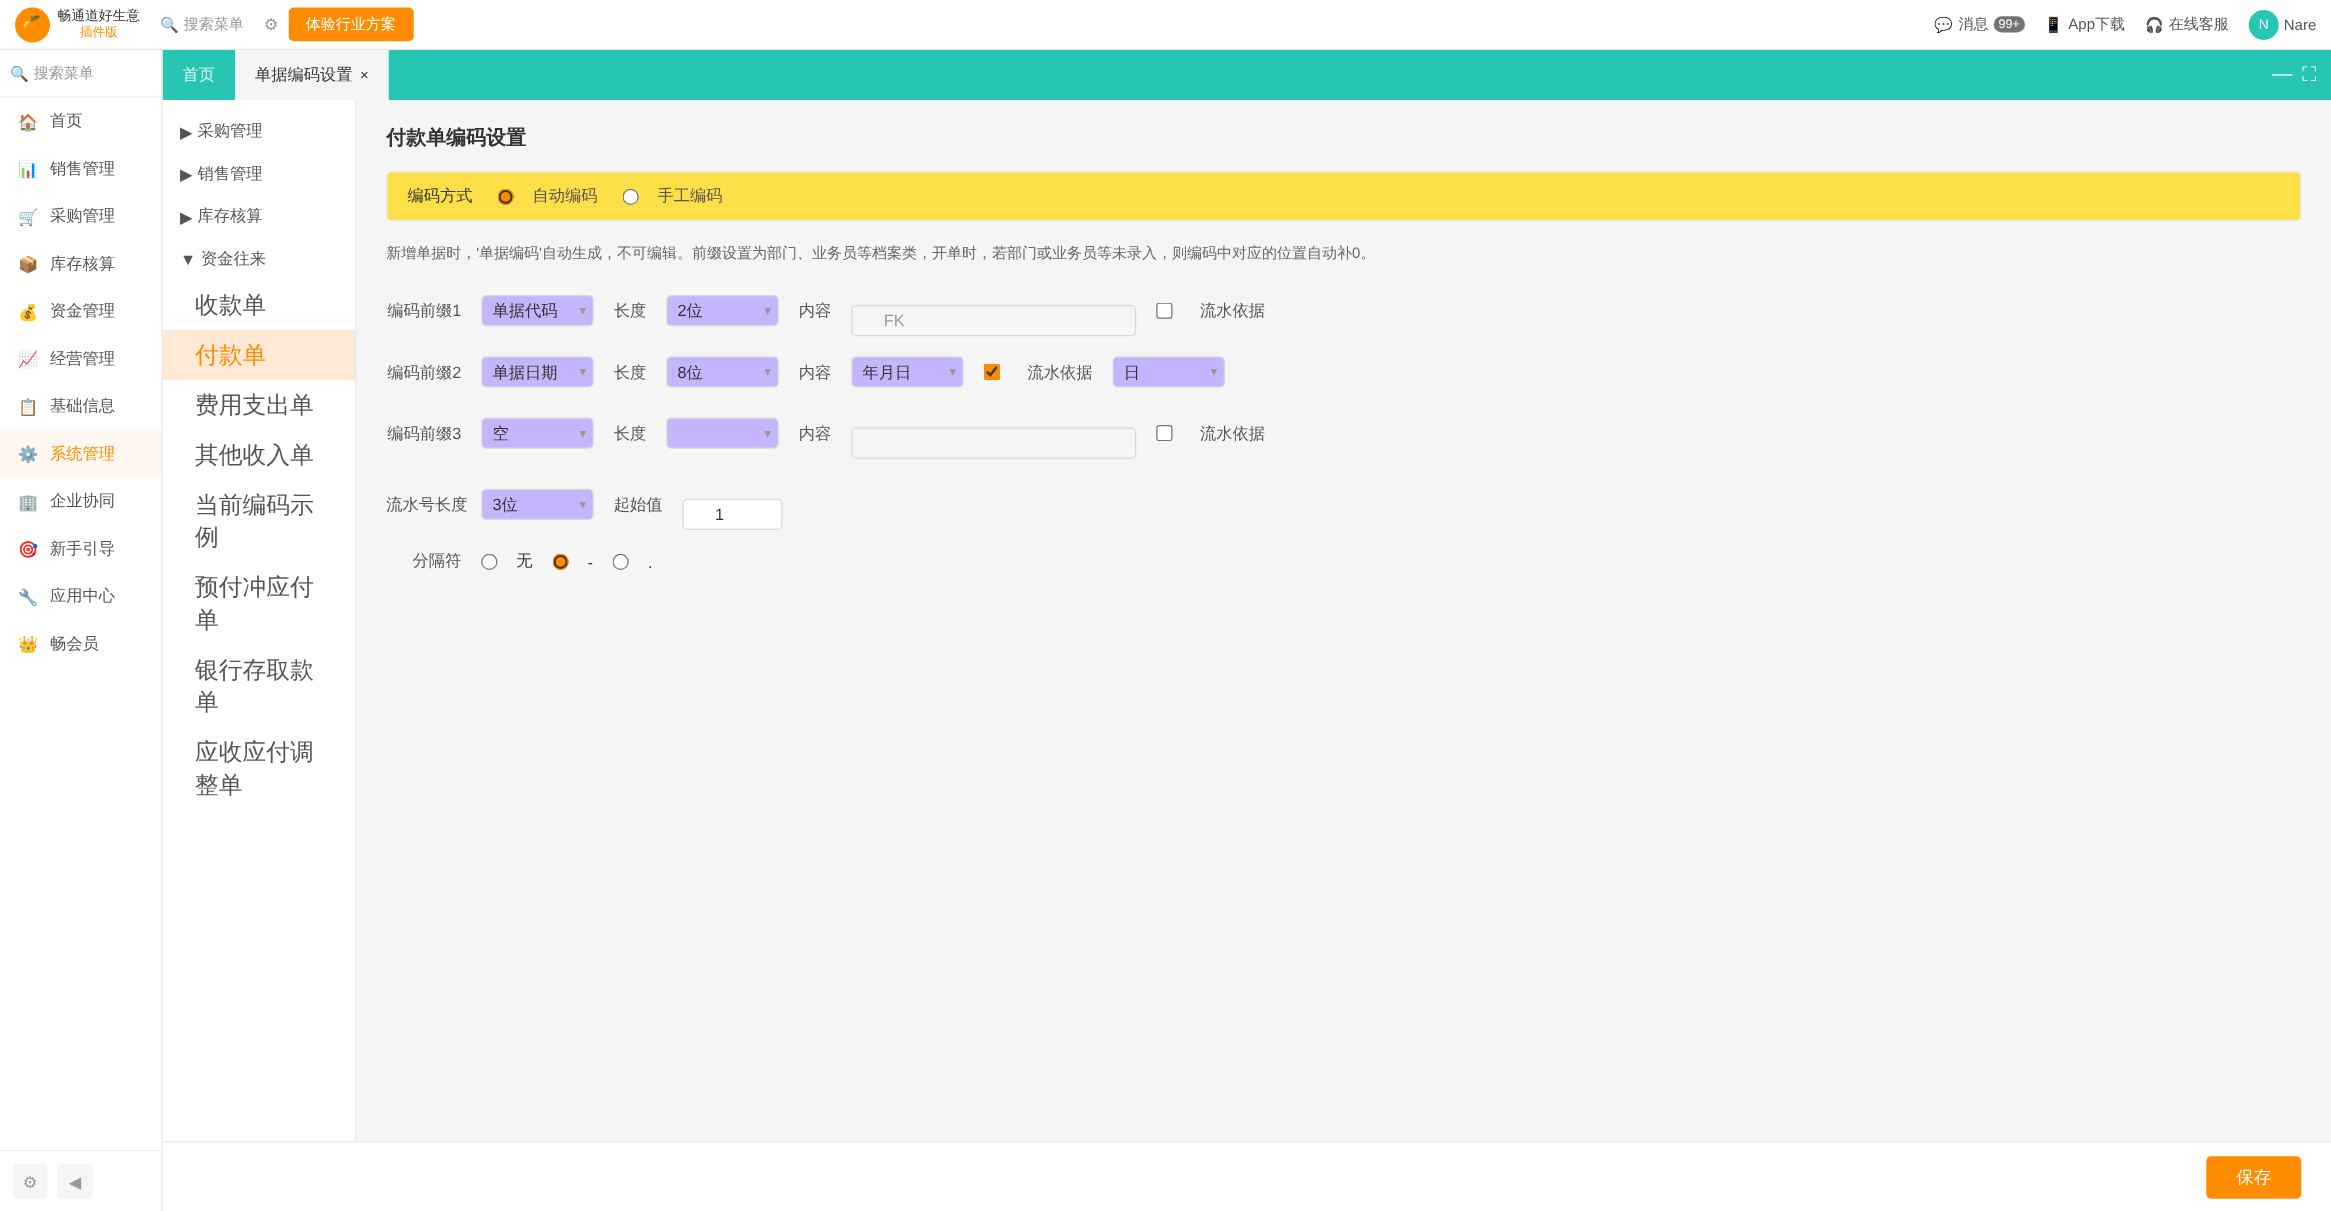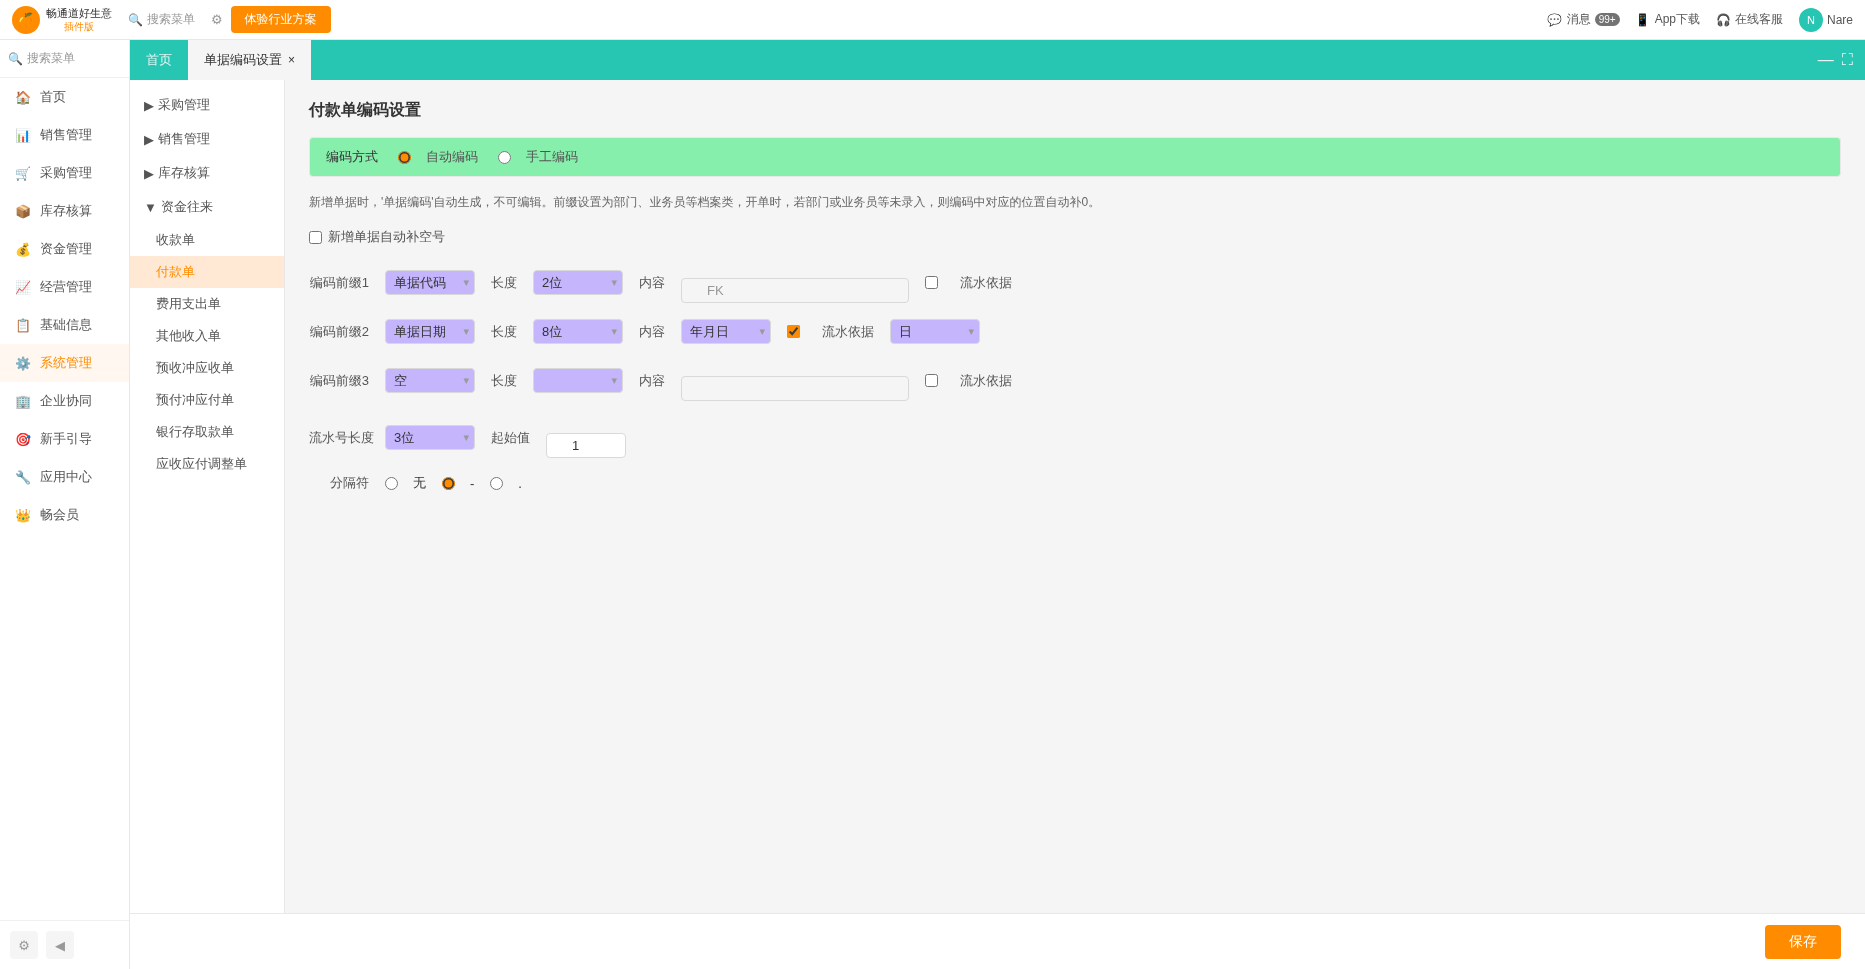--- a/index.html
+++ b/index.html
@@ -130,21 +130,21 @@
       gap: 4px;
       padding: 8px 14px;
       color: #555;
       font-size: 13px;
       cursor: pointer;
     }
     .sub-sidebar-group-items { }
     .sub-sidebar-item {
       padding: 7px 20px 7px 26px;
       color: #555;
-      font-size: 13px;
+      font-size: 19px;
       cursor: pointer;
     }
     .sub-sidebar-item.active { background: #ffe9d5; color: #ff8c00; font-weight: 500; }
 
     
     .page-content {
       flex: 1;
       overflow-y: auto;
       padding: 20px 24px;
       background: #f5f5f5;
@@ -153,21 +153,21 @@
       font-size: 16px;
       font-weight: 600;
       color: #333;
       margin-bottom: 16px;
     }
     .encoding-method {
       display: flex;
       align-items: center;
       gap: 20px;
       padding: 10px 16px;
-      background: #86efac;
+      background: #fde047;
       border: 1px solid #e8e8e8;
       border-radius: 4px;
       margin-bottom: 16px;
     }
     .encoding-method label { font-size: 13px; color: #555; }
     .radio-group { display: flex; align-items: center; gap: 20px; }
     .radio-item { display: flex; align-items: center; gap: 15px; cursor: pointer; font-size: 13px; }
     input[type="radio"] { accent-color: #ff8c00; cursor: pointer; }
 
     .tip-text {
@@ -427,21 +427,21 @@
     <div class="sub-sidebar-group">
       <div class="sub-sidebar-group-title">
         <span>▼</span>
         <span>资金往来</span>
       </div>
       <div class="sub-sidebar-group-items">
         <div class="sub-sidebar-item">收款单</div>
         <div class="sub-sidebar-item active">付款单</div>
         <div class="sub-sidebar-item">费用支出单</div>
         <div class="sub-sidebar-item">其他收入单</div>
-        <div class="sub-sidebar-item">预收冲应收单</div>
+        <div class="sub-sidebar-item">当前编码示例</div>
         <div class="sub-sidebar-item">预付冲应付单</div>
         <div class="sub-sidebar-item">银行存取款单</div>
         <div class="sub-sidebar-item">应收应付调整单</div>
       </div>
     </div>
   </div>
 
   <div class="page-content">
     <div class="page-title">付款单编码设置</div>
 
@@ -458,24 +458,20 @@
           <span>手工编码</span>
         </label>
       </div>
     </div>
 
     <div class="tip-text">新增单据时，'单据编码'自动生成，不可编辑。前缀设置为部门、业务员等档案类，开单时，若部门或业务员等未录入，则编码中对应的位置自动补0。</div>
 
     
 
     
-    <div class="auto-fill-row">
-      <input type="checkbox" style="">
-      <span>新增单据自动补空号</span>
-    </div>
 
     
     <div class="config-row">
       <span class="config-label">编码前缀1</span>
       <div class="select-wrapper">
         <select>
           <option>单据代码</option>
         </select>
       </div>
       <span class="config-field-label">长度</span>

